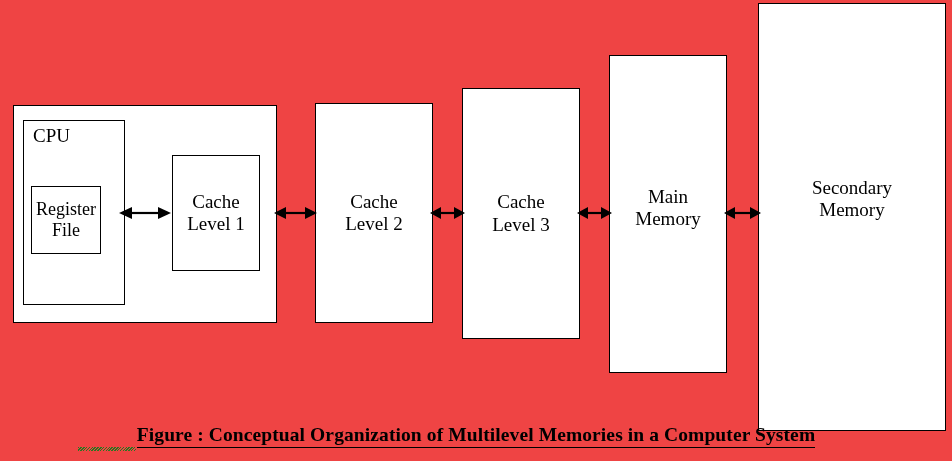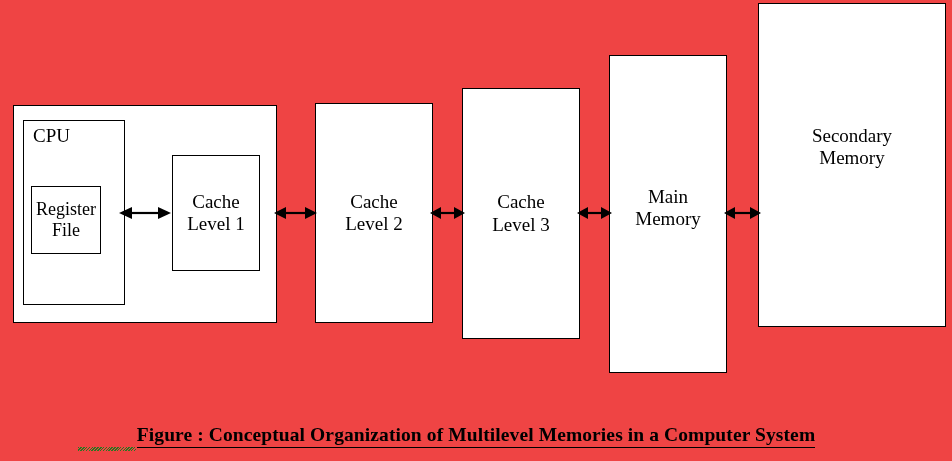--- a/index.html
+++ b/index.html
@@ -100,21 +100,21 @@
     width: 118px;
     height: 318px;
   }
   #main-memory-box .box-label { position: relative; top: -6px; }
 
   
   #secondary-memory-box {
     left: 758px;
     top: 3px;
     width: 188px;
-    height: 324px;
+    height: 428px;
   }
   #secondary-memory-box .box-label { position: relative; top: -18px; }
 
   
   .arrow {
     position: absolute;
     height: 16px;
     top: 205px;
   }
   .arrow svg { display: block; }

